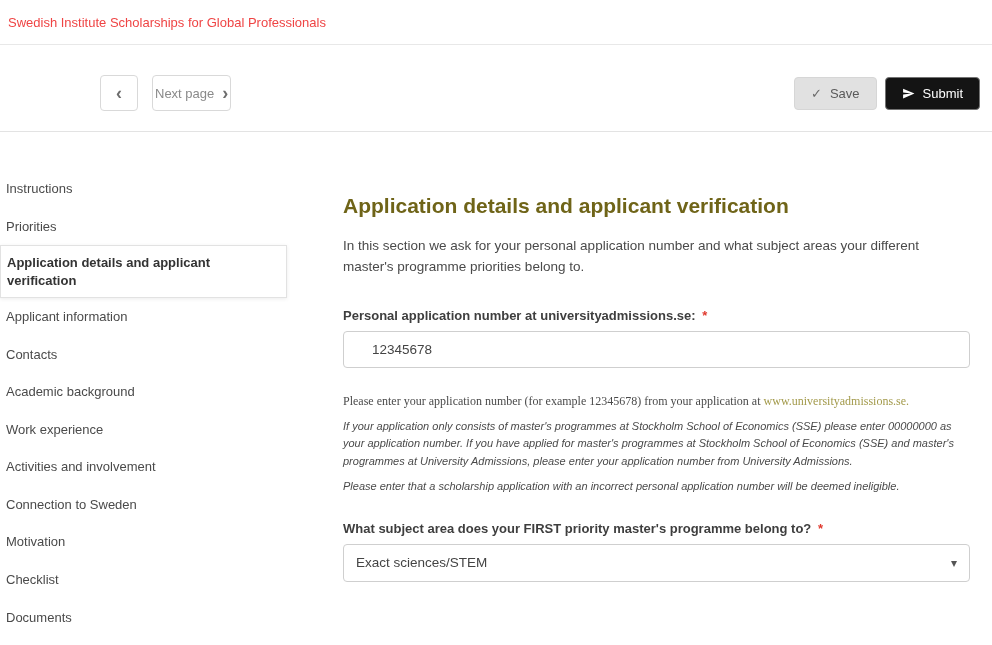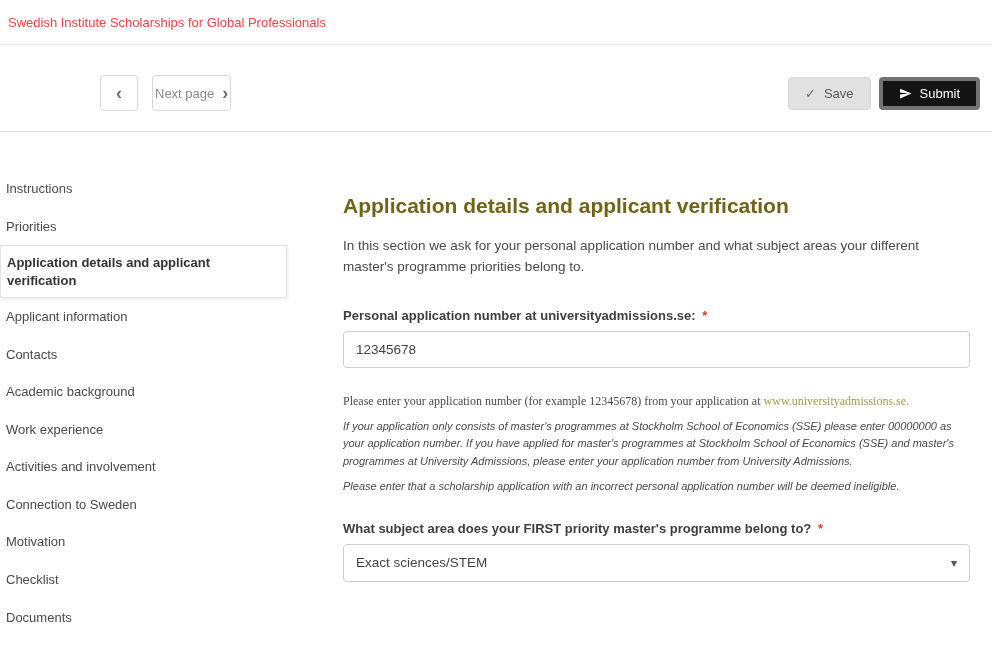--- a/index.html
+++ b/index.html
@@ -24,42 +24,42 @@
   .toolbar-left{display:flex;align-items:center;gap:14px;}
   .toolbar-right{display:flex;align-items:center;gap:8px;}
   .btn{display:inline-flex;align-items:center;gap:8px;cursor:pointer;
     font-family:"Liberation Sans", sans-serif;font-size:13px;border-radius:4px;}
   .btn-outline{height:36px;background:#fff;border:1px solid var(--border);
     color:#8a8a8a;padding:0 2px;}
   .btn-square{width:38px;justify-content:center;padding:0;}
   .chev{font-size:18px;line-height:1;color:#6e6e6e;font-weight:700;}
   .btn-save{height:33px;background:#e1e1e1;border:1px solid #d6d6d6;
     color:#5a5a5a;padding:0 16px;}
-  .btn-submit{height:33px;background:#141414;border:4px solid #737373;
+  .btn-submit{height:33px;background:#141414;border:1px solid #737373;
     color:#fff;padding:0 16px;}
   .check-glyph{font-size:13px;color:#6a6a6a;}
 
   
   .content{display:flex;padding-top:38px;}
   .sidebar{width:287px;flex:0 0 287px;font-size:13px;color:#4a4a4a;}
   .nav-item{padding:10px 6px;text-align:left;cursor:pointer;line-height:1.35;}
   .nav-item.active{font-weight:700;color:#333;background:#fff;
     border:1px solid #e2e2e2;box-shadow:0 1px 4px rgba(0,0,0,.08);
     padding:8px 6px;}
   .main{flex:1;padding:0 22px 40px 56px;max-width:705px;}
 
   h1.page-title{margin:24px 0 18px;font-size:21px;font-weight:700;
     color:var(--accent);}
   .intro{font-size:13.5px;line-height:1.55;margin:0 0 30px;}
 
   .field-label{font-size:13px;font-weight:700;color:#3e3e3e;margin:26px 0 8px;}
   .req{color:var(--required);margin-left:3px;font-weight:700;}
 
   .text-input{width:100%;height:37px;border:1px solid #cfcfcf;border-radius:4px;
-    padding:0 12px;font-size:13.5px;color:#444;
+    padding:0 28px;font-size:13.5px;color:#444;
     font-family:"Liberation Sans", sans-serif;}
   .help{font-size:12px;line-height:1.55;margin:24px 0 0;font-family:Liberation Serif, serif;}
   .help a{color:var(--link);text-decoration:none;cursor:pointer;}
   .note{font-size:11px;line-height:1.55;font-style:italic;margin:8px 0 0;}
 
   .select{width:100%;height:38px;border:1px solid #cfcfcf;border-radius:4px;
     padding:0 12px;font-size:13.5px;color:#444;display:flex;
     align-items:center;justify-content:space-between;cursor:pointer;
     background:#fff;}
   .caret{font-size:12px;color:#555;}

